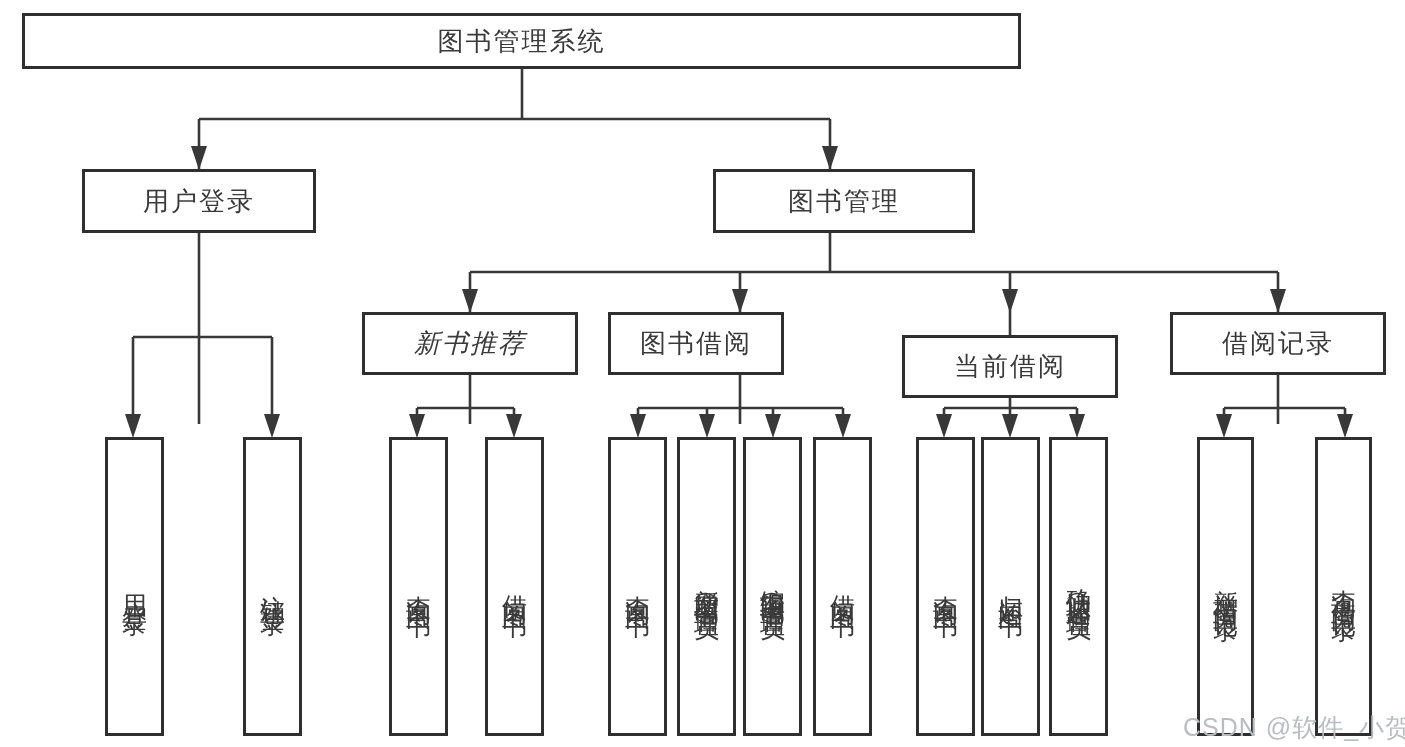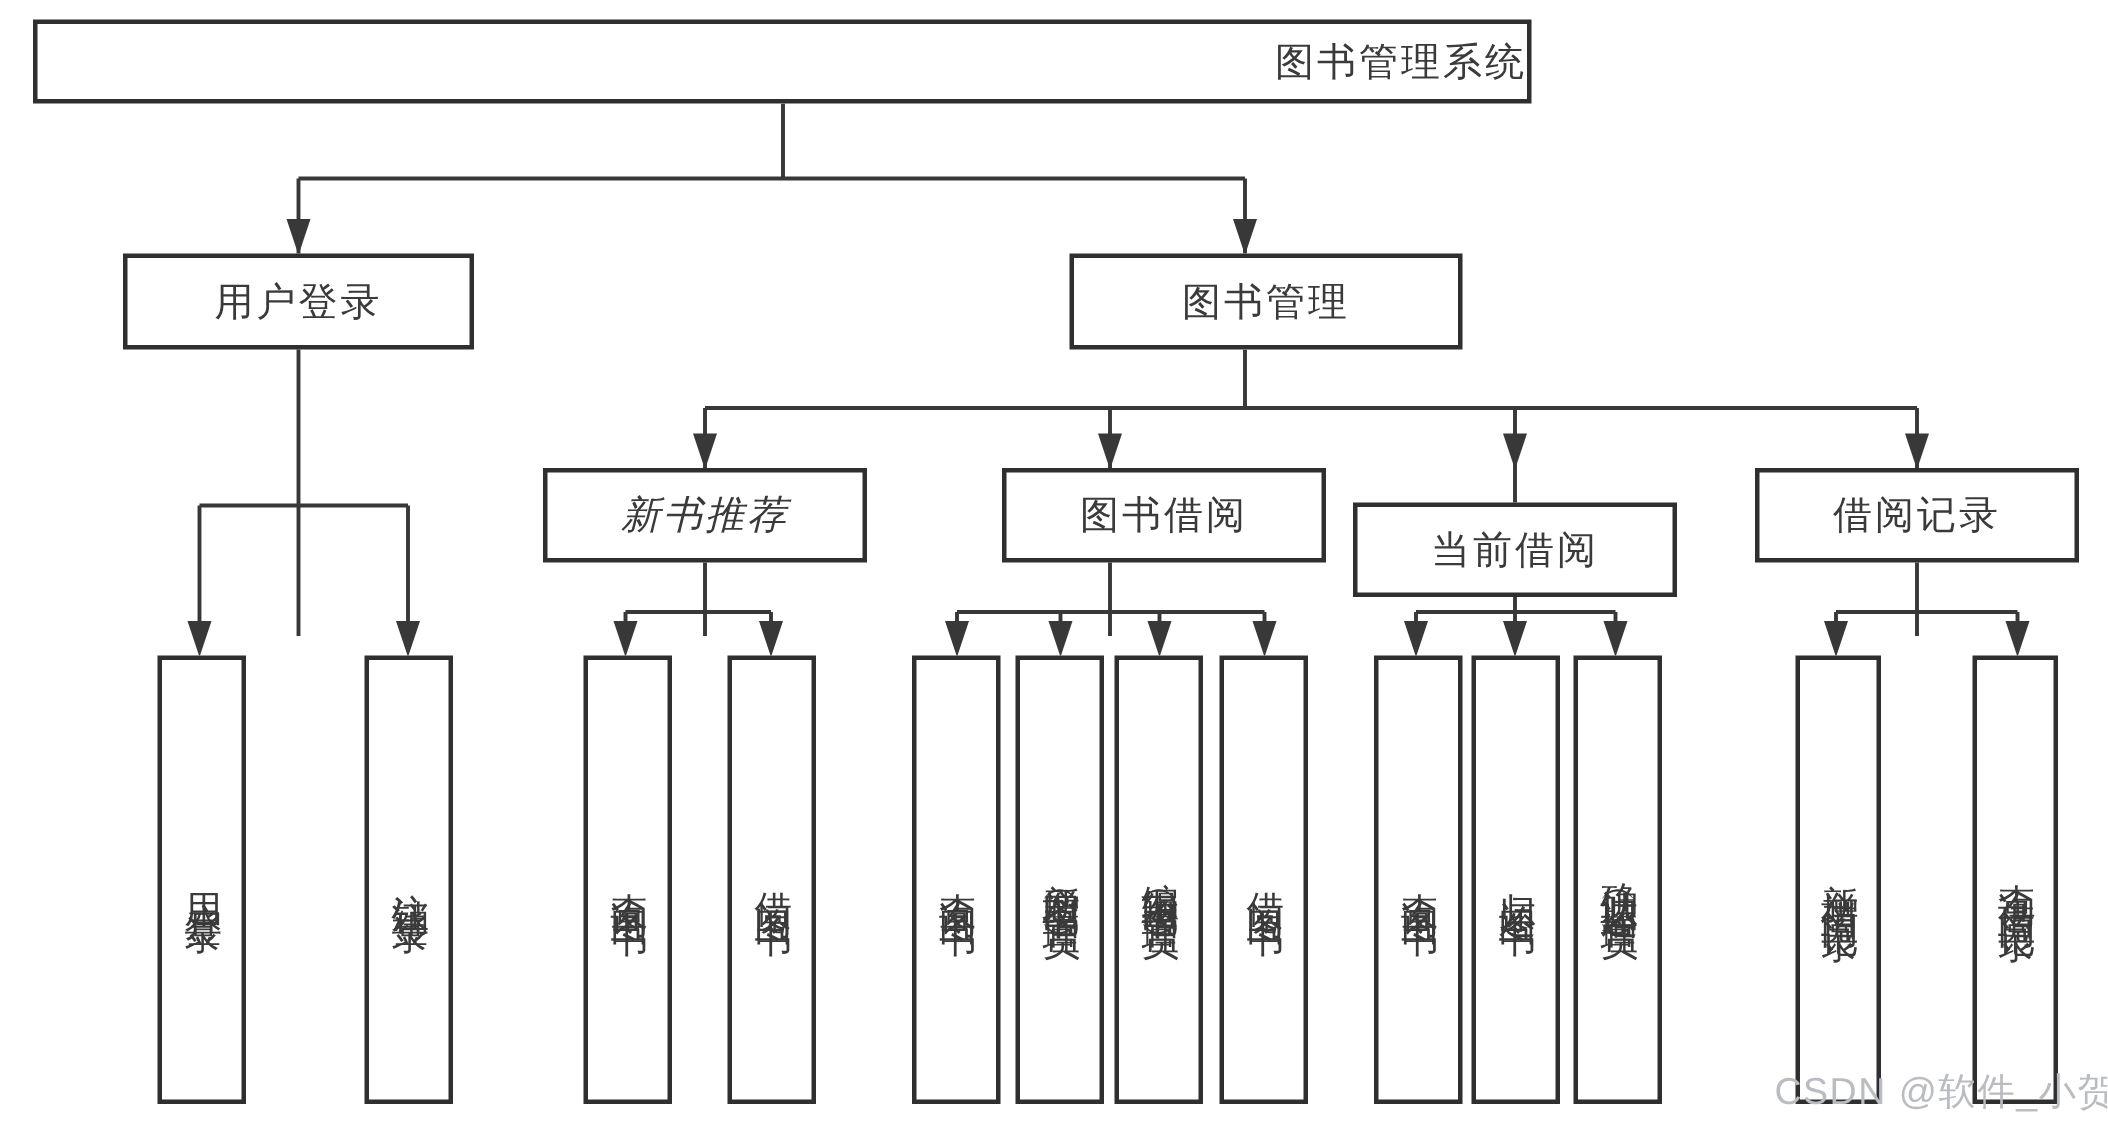--- a/index.html
+++ b/index.html
@@ -126,35 +126,35 @@
       <polygon points="765,414 781,414 773,438"></polygon>
       <polygon points="835,414 851,414 843,438"></polygon>
       <polygon points="936,414 952,414 944,438"></polygon>
       <polygon points="1002,414 1018,414 1010,438"></polygon>
       <polygon points="1069,414 1085,414 1077,438"></polygon>
       <polygon points="1216,414 1232,414 1224,438"></polygon>
       <polygon points="1337,414 1353,414 1345,438"></polygon>
     </g>
   </svg>
 
-  <div class="node" style="left:22px; top:13px; width:999px; height:56px;justify-content:flex-end;">
+  <div class="node" style="left:22px; top:13px; width:999px; height:56px;">
     <span>图书管理系统</span>
   </div>
 
   <div class="node" style="left:82px; top:169px; width:234px; height:64px;">
     <span>用户登录</span>
   </div>
   <div class="node" style="left:713px; top:169px; width:262px; height:64px;">
     <span>图书管理</span>
   </div>
 
   <div class="node" style="left:362px; top:312px; width:216px; height:63px;font-style:italic;">
     <span>新书推荐</span>
   </div>
-  <div class="node" style="left:668px; top:312px; width:216px; height:63px;">
+  <div class="node" style="left:608px; top:312px; width:176px; height:63px;">
     <span>图书借阅</span>
   </div>
   <div class="node" style="left:902px; top:312px; width:216px; height:63px;margin-top:23px;">
     <span>当前借阅</span>
   </div>
   <div class="node" style="left:1170px; top:312px; width:216px; height:63px;">
     <span>借阅记录</span>
   </div>
 
   <div class="leaf" style="left:105px;">

